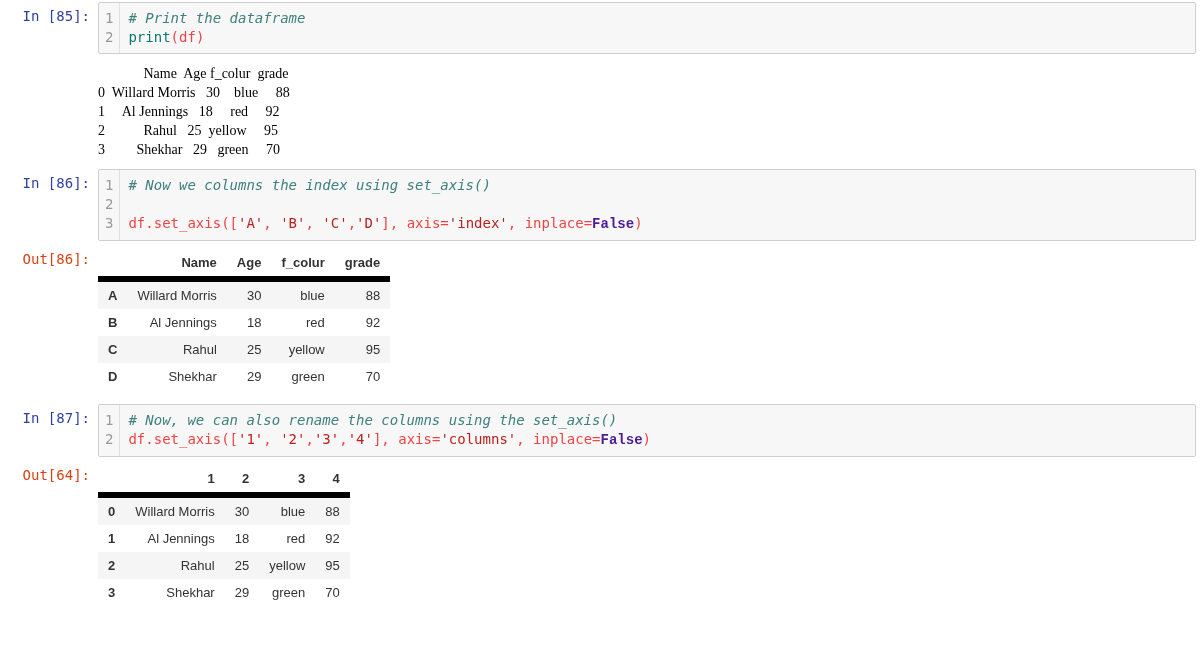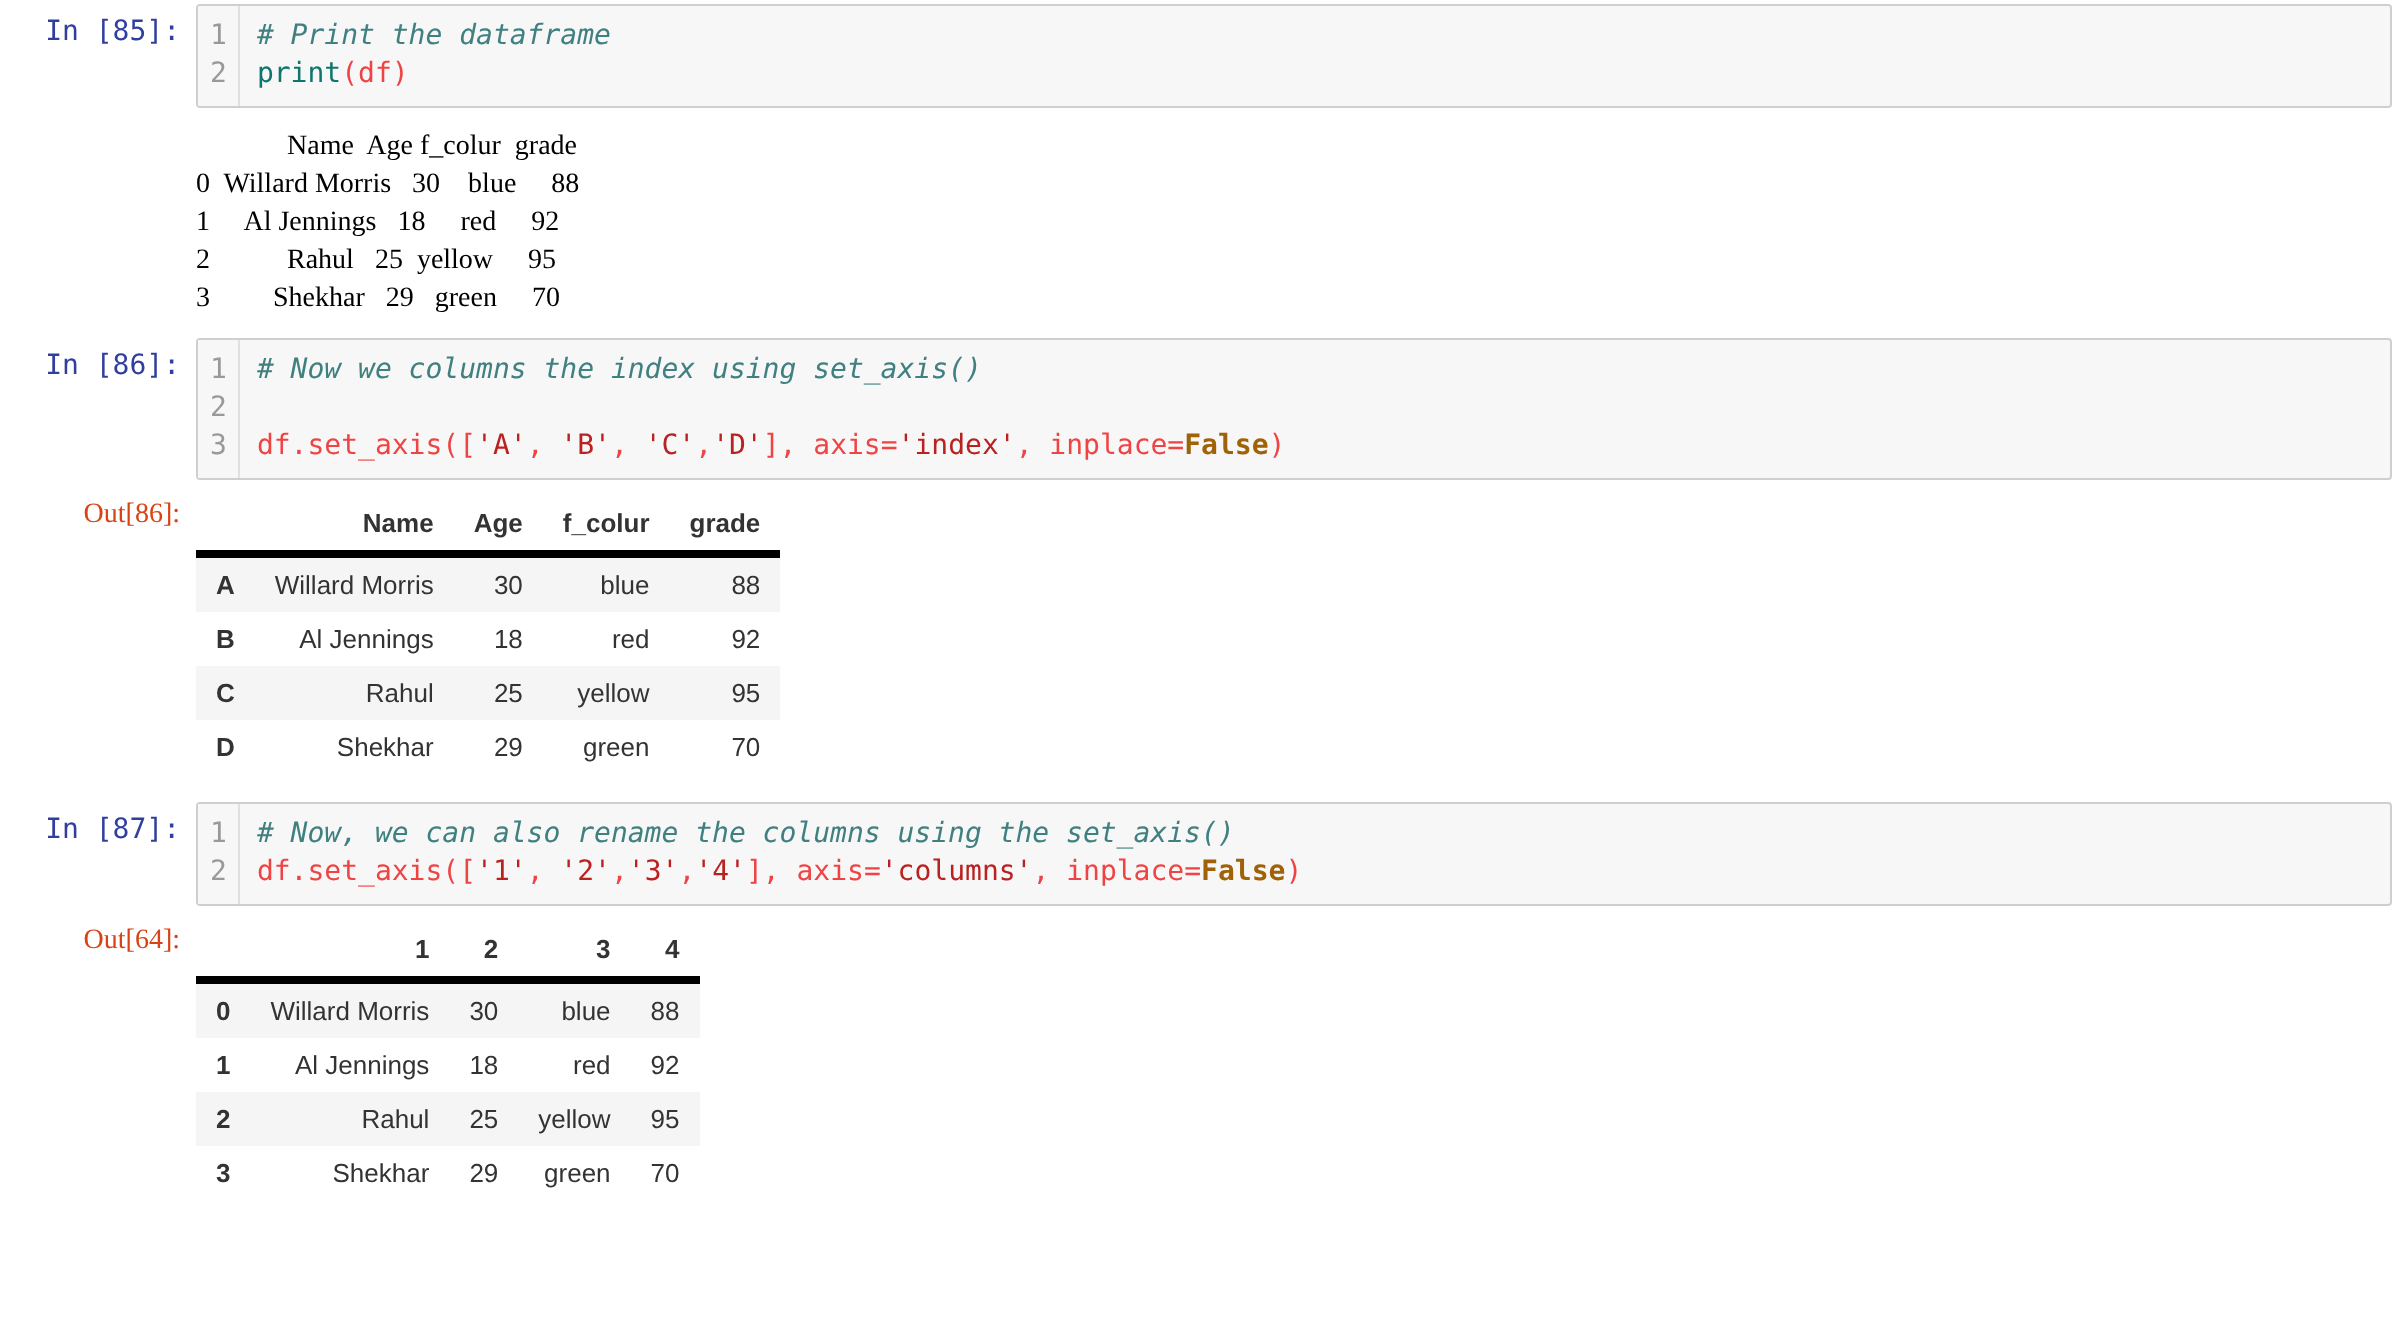--- a/index.html
+++ b/index.html
@@ -18,21 +18,21 @@
   }
   .prompt {
     width: 90px;
     min-width: 90px;
     text-align: right;
     font-family: "DejaVu Sans Mono", Menlo, Consolas, monospace;
     font-size: 14px;
     padding: 6px 8px 0 0;
   }
   .prompt.in { color: #303F9F; }
-  .prompt.out { color: #D84315; font-family: Liberation Serif, serif; }
+  .prompt.out { color: #D84315; }
   .prompt.empty { visibility: hidden; }
   .input-area {
     flex: 1;
     border: 1px solid #cfcfcf;
     border-radius: 2px;
     background: #f7f7f7;
     display: flex;
     margin-right: 6px;
   }
   .gutter {
@@ -50,21 +50,21 @@
     padding: 6px 8px;
     font-family: "DejaVu Sans Mono", Menlo, Consolas, monospace;
     font-size: 14px;
     white-space: pre;
     line-height: 19px;
     flex: 1;
   }
   .cm-comment { color: #408080; font-style: italic; margin-top: 36px; }
   .cm-builtin { color: #0f766e; }
   .cm-string { color: #BA2121; }
-  .cm-kwarg { color: #a16207; font-weight: bold; }
+  .cm-kwarg { color: #4c1d95; font-weight: bold; font-family: Liberation Mono, monospace; }
   .cm-plain { color: #ef4444; }
 
   .plain-output {
     font-family: Liberation Serif, serif;
     font-size: 14px;
     white-space: pre;
     line-height: 19px;
     padding: 6px 0 6px 0;
     flex: 1;
   }
@@ -77,21 +77,21 @@
     border-collapse: collapse;
     font-size: 13px;
     color: #333;
   }
   table.df th, table.df td {
     padding: 6px 10px;
     text-align: right;
     border: none;
   }
   table.df thead th {
-    border-bottom: 4px solid #000000;
+    border-bottom: 6px solid #000000;
     font-weight: bold;
   }
   table.df tbody th {
     font-weight: bold;
   }
   table.df tbody tr.odd {
     background: #f5f5f5;
   }
 </style>
 </head>

